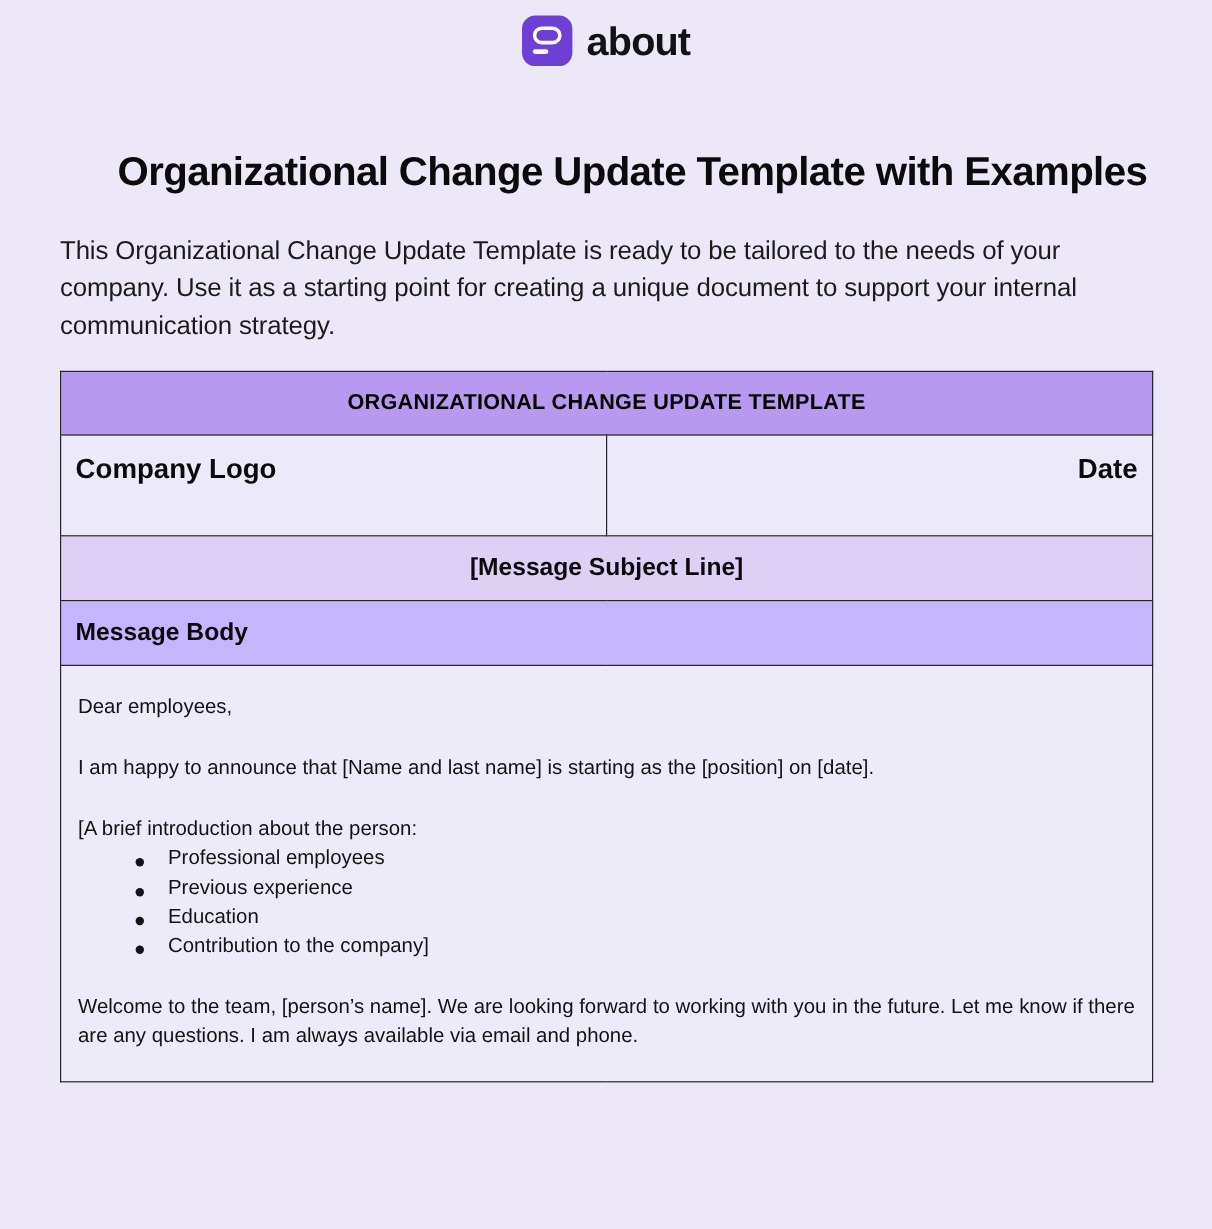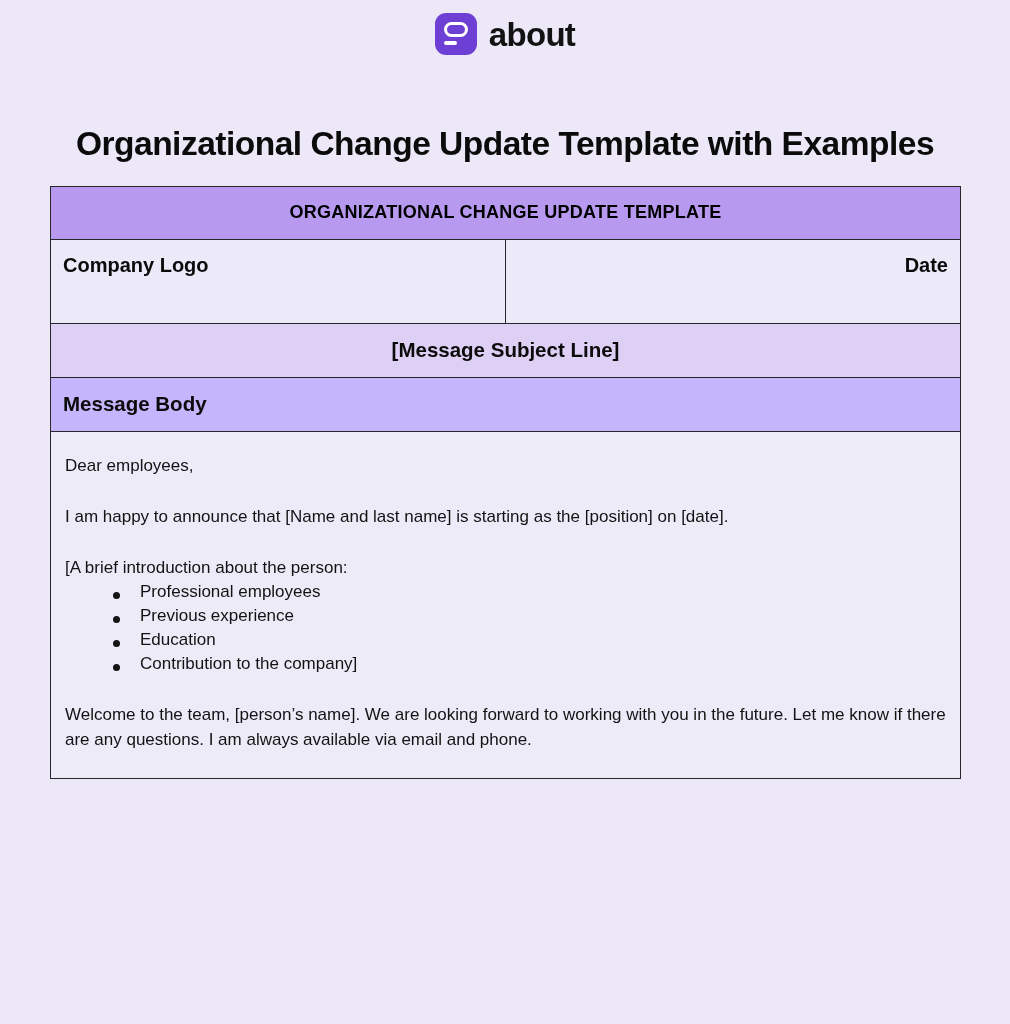--- a/index.html
+++ b/index.html
@@ -62,21 +62,21 @@
   
   .doc {
     padding: 0 50px;
   }
 
   .page-title {
     font-size: 33.5px;
     font-weight: 700;
     line-height: 1.18;
     letter-spacing: -0.5px;
-    text-align: center;
+    text-align: right;
     color: #0b0b0b;
     margin-top: 56px;
     padding: 0 4px;
   }
 
   .intro {
     font-size: 21.5px;
     line-height: 1.45;
     color: #1b1b1b;
     margin-top: 30px;
@@ -110,21 +110,21 @@
     font-size: 18px;
     font-weight: 700;
     letter-spacing: 0.25px;
     padding: 15px 8px 16px;
     color: #000000;
   }
 
   .cell-logo, .cell-date {
     background: #ece9f8;
     height: 84px;
-    font-size: 20px;
+    font-size: 23px;
     font-weight: 700;
     padding: 14px 12px;
     color: #0b0b0b;
   }
   .cell-date { text-align: right; }
 
   .row-subject td {
     background: #ded0f5;
     text-align: center;
     font-size: 20.5px;
@@ -181,20 +181,21 @@
     <div class="bubble"></div>
     <div class="dash"></div>
   </div>
   <div class="brand-name">about</div>
 </div>
 
 <div class="doc">
 
   <h1 class="page-title">Organizational Change Update Template with Examples</h1>
 
+  <p class="intro">This Organizational Change Update Template is ready to be tailored to the needs of your company. Use it as a starting point for creating a unique document to support your internal communication strategy.</p>
 
 
   <table class="tpl-table">
     <tbody>
       <tr class="row-title">
         <td colspan="2">ORGANIZATIONAL CHANGE UPDATE TEMPLATE</td>
       </tr>
       <tr>
         <td class="cell-logo">Company Logo</td>
         <td class="cell-date">Date</td>

